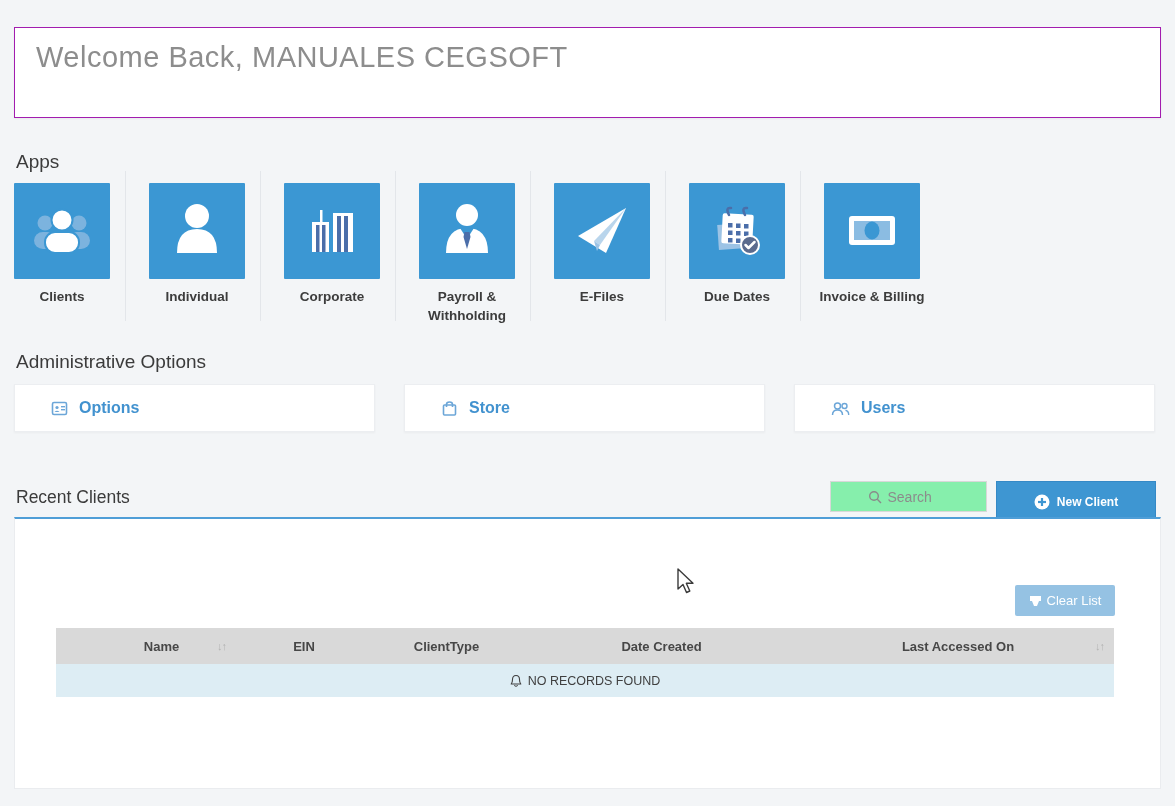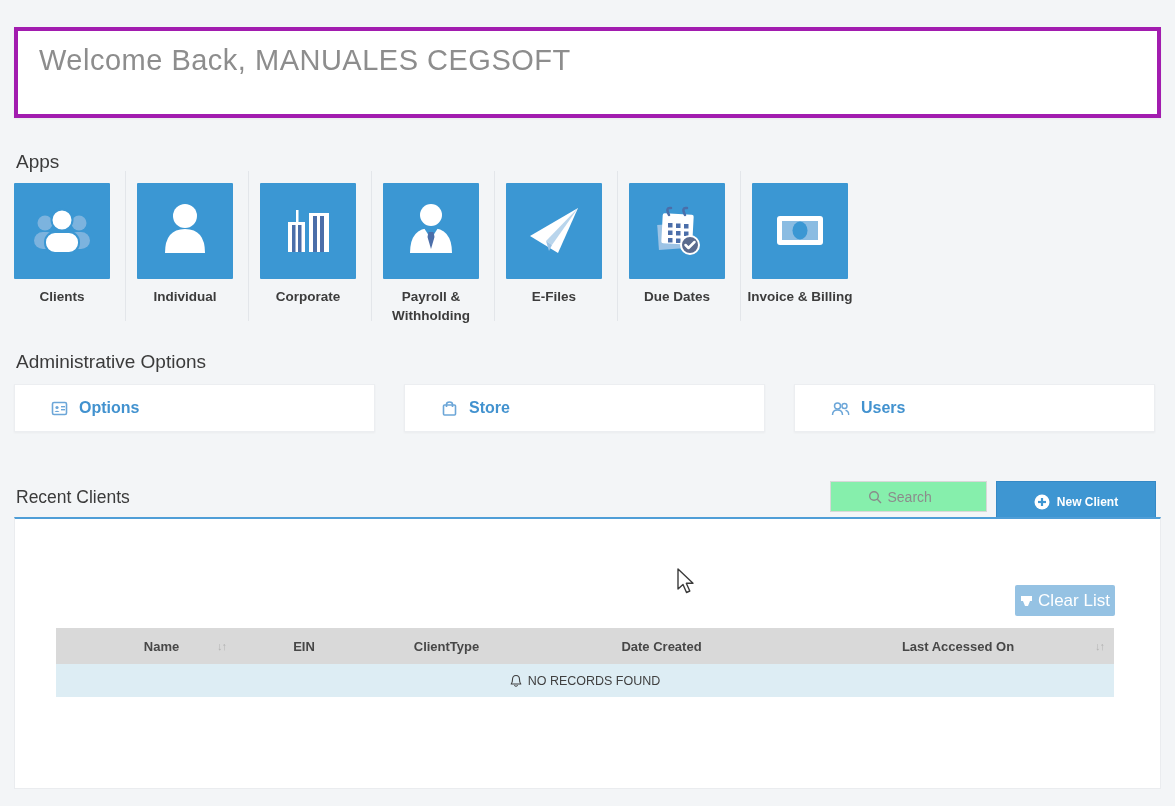--- a/index.html
+++ b/index.html
@@ -6,40 +6,40 @@
   html,body { width:1175px; height:806px; overflow:hidden; }
   body {
     background:#f3f5f7;
     font-family:"Liberation Sans", sans-serif;
     position:relative;
     color:#3d3d3d;
   }
   
   .welcome-card {
     position:absolute; left:14px; top:27px; width:1147px; height:91px;
-    background:#ffffff; border:4px solid #a21caf;
+    background:#ffffff; border:1px solid #a21caf;
     box-shadow:0 1px 2px rgba(0,0,0,0.05);
   }
   .welcome-title {
     margin:13px 0 0 21px; font-size:29px; font-weight:300;
     color:#8d8d8d; letter-spacing:0.5px;
   }
   .welcome-subtitle {
     margin:6px 0 0 22px; font-size:11.5px; color:#4c4c4c;
   }
   
   .section-heading {
     position:absolute; left:16px; font-size:19px; font-weight:500; color:#3b3b3b;
   }
   #apps-heading { top:151px; }
   #admin-heading { top:351px; }
   #recent-heading { top:487px; font-size:17.5px; }
   
   .apps-row { position:absolute; left:14px; top:183px; display:flex; }
-  .app-col { width:96px; margin-right:27px; position:relative; cursor:pointer; }
+  .app-col { width:96px; margin-right:39px; position:relative; cursor:pointer; }
   .app-col:not(:last-child)::after {
     content:""; position:absolute; right:-16px; top:-12px; height:150px;
     border-right:1px solid #e3e6ea;
   }
   .app-tile {
     width:96px; height:96px; background:#3b97d3; border-radius:1px;
     display:flex; align-items:center; justify-content:center;
   }
   .app-label {
     width:124px; margin:9px 0 0 -14px; text-align:center;
@@ -75,21 +75,21 @@
   
   .clients-card {
     position:absolute; left:14px; top:517px; width:1147px; height:272px;
     background:#ffffff; border-top:2px solid #4f9ed7;
     border-left:1px solid #eaecef; border-right:1px solid #eaecef;
     border-bottom:1px solid #eaecef;
   }
   .clear-list-btn {
     position:absolute; left:1000px; top:66px; width:100px; height:31px;
     background:#95c2e3; border:none; border-radius:2px; color:#ffffff;
-    font-size:17px; display:flex; align-items:center; justify-content:center;
+    font-size:13px; display:flex; align-items:center; justify-content:center;
     gap:5px; cursor:pointer; font-family:"Liberation Sans", sans-serif;
   }
   .table { position:absolute; left:41px; top:109px; width:1058px; }
   .t-header { display:flex; background:#d9d9d9; height:36px; }
   .t-cell {
     position:relative; display:flex; align-items:center; justify-content:center;
     font-size:13px; font-weight:bold; color:#474747; cursor:pointer;padding-left:31px;
   }
   .sort-icon {
     position:absolute; right:10px; top:50%; transform:translateY(-50%);

